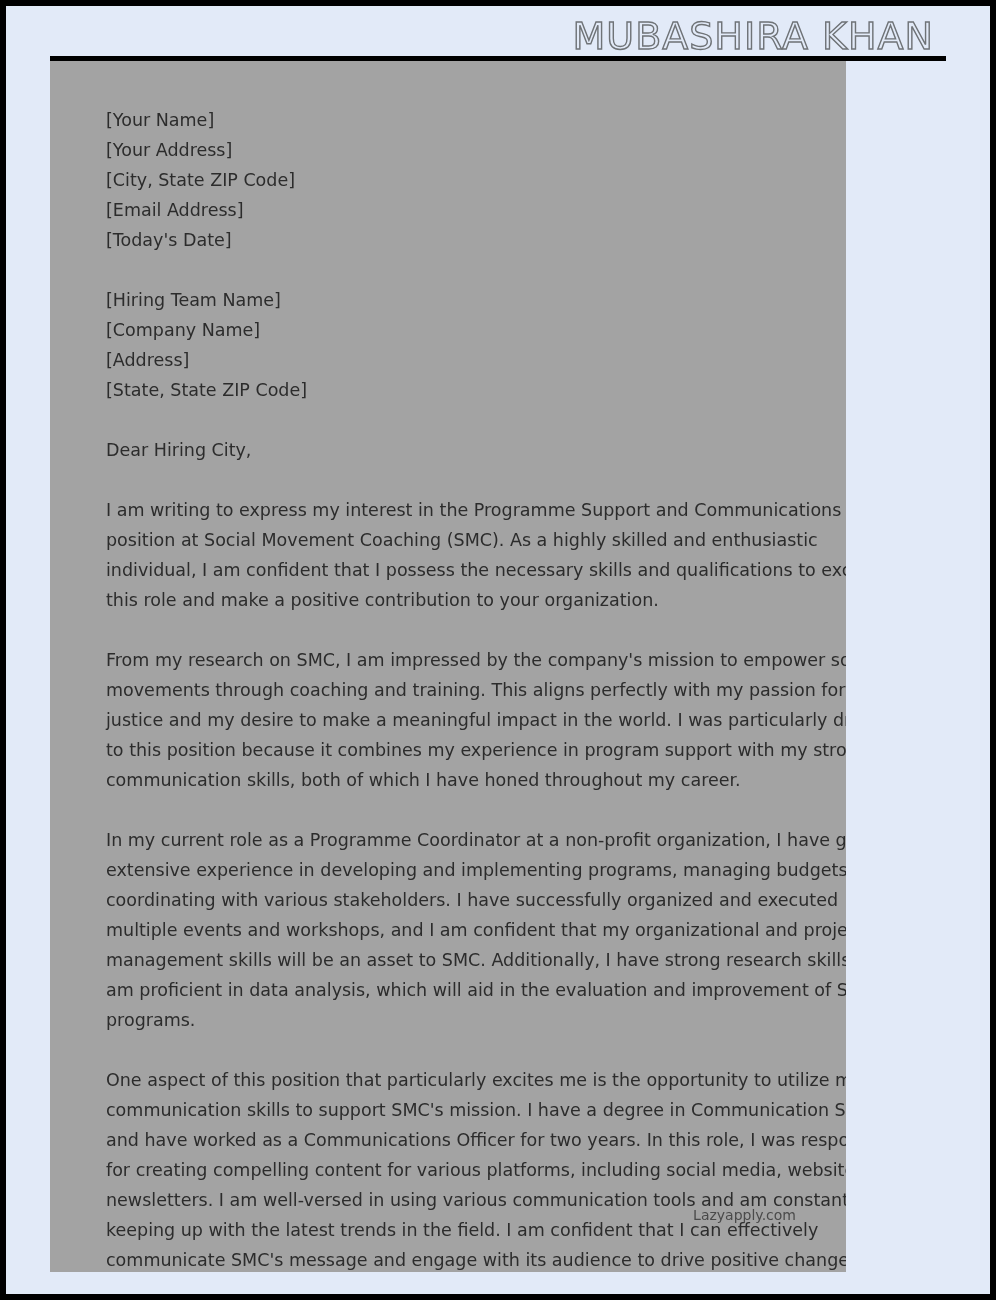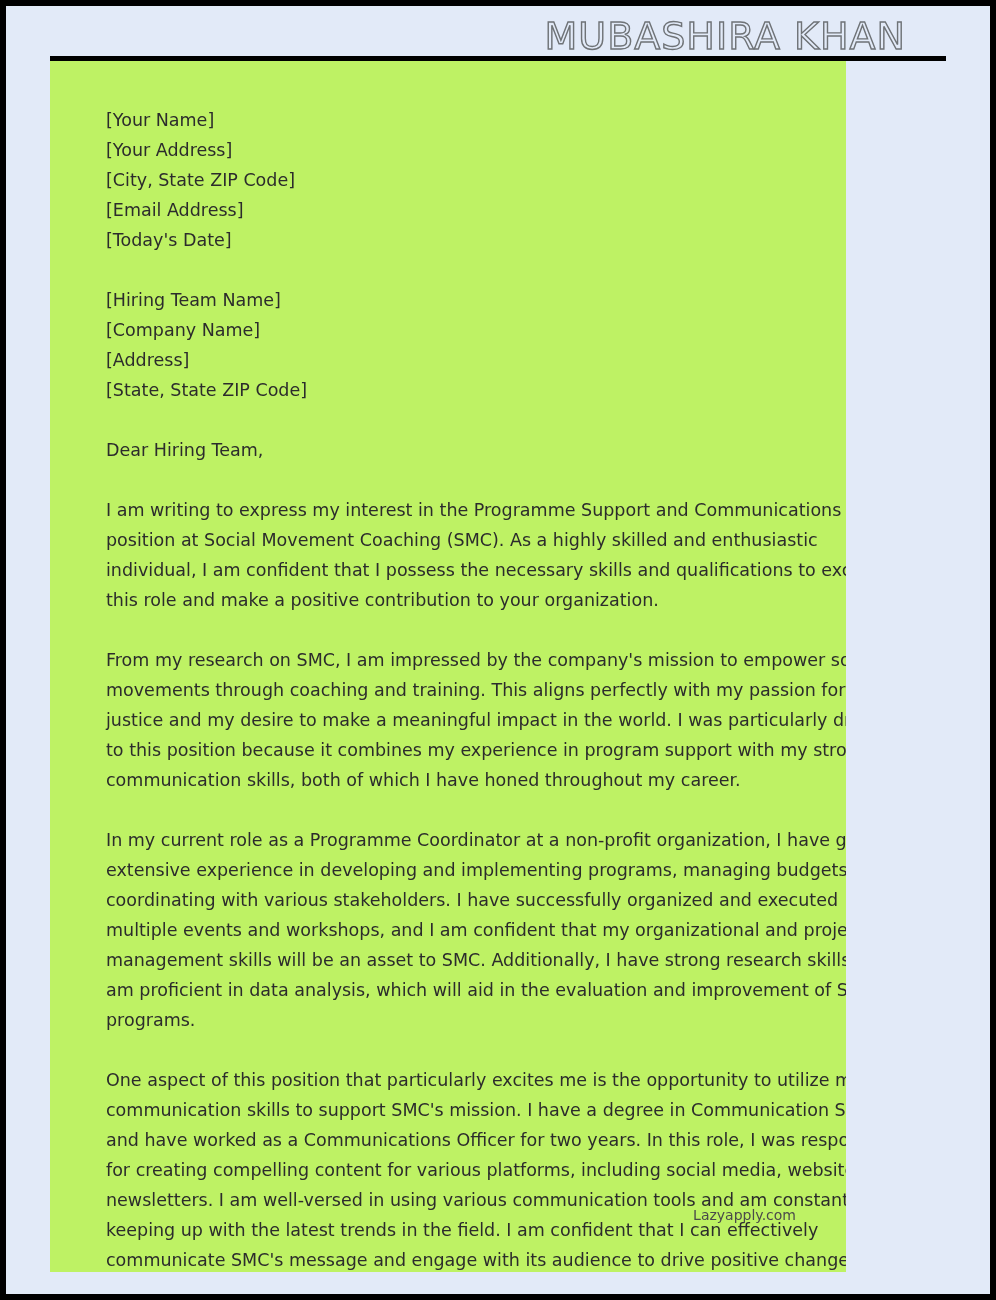--- a/index.html
+++ b/index.html
@@ -21,20 +21,21 @@
     height: 1288px;
     background: #e2eaf8;
     box-sizing: border-box;
   }
   .header {
     position: absolute;
     left: 0;
     top: 0;
     width: 944px;
     height: 50px;
+    padding-left: 28px;
   }
   .header-name {
     position: absolute;
     right: 44px;
     top: 8px;
     font-size: 38px;
     letter-spacing: 1px;
     font-weight: 400;
     color: #e2eaf8;
     -webkit-text-stroke: 1.4px #6f7377;
@@ -49,21 +50,21 @@
     width: 896px;
     height: 5px;
     background: #000000;
   }
   .sheet {
     position: absolute;
     left: 44px;
     top: 55px;
     width: 796px;
     height: 1211px;
-    background: #bef264;
+    background: #a3a3a3;
     box-sizing: border-box;
     overflow: hidden;
   }
   .letter {
     position: absolute;
     left: 56px;
     top: 44px;
     width: 800px;
     color: #2c2c2c;
     font-size: 17.5px;
@@ -105,21 +106,21 @@
 [Your Address]
 [City, State ZIP Code]
 [Email Address]
 [Today's Date]</div>
 
       <div class="block">[Hiring Team Name]
 [Company Name]
 [Address]
 [State, State ZIP Code]</div>
 
-      <div class="para">Dear Hiring Team,</div>
+      <div class="para">Dear Hiring City,</div>
 
       <div class="para">I am writing to express my interest in the Programme Support and Communications Officer position at Social Movement Coaching (SMC). As a highly skilled and enthusiastic individual, I am confident that I possess the necessary skills and qualifications to excel in this role and make a positive contribution to your organization.</div>
       <div class="para">From my research on SMC, I am impressed by the company's mission to empower social movements through coaching and training. This aligns perfectly with my passion for social justice and my desire to make a meaningful impact in the world. I was particularly drawn to this position because it combines my experience in program support with my strong communication skills, both of which I have honed throughout my career.</div>
       <div class="para">In my current role as a Programme Coordinator at a non-profit organization, I have gained extensive experience in developing and implementing programs, managing budgets, and coordinating with various stakeholders. I have successfully organized and executed multiple events and workshops, and I am confident that my organizational and project management skills will be an asset to SMC. Additionally, I have strong research skills and am proficient in data analysis, which will aid in the evaluation and improvement of SMC's programs.</div>
       <div class="para">One aspect of this position that particularly excites me is the opportunity to utilize my communication skills to support SMC's mission. I have a degree in Communication Studies and have worked as a Communications Officer for two years. In this role, I was responsible for creating compelling content for various platforms, including social media, website, and newsletters. I am well-versed in using various communication tools and am constantly keeping up with the latest trends in the field. I am confident that I can effectively communicate SMC's message and engage with its audience to drive positive change.</div>
 
     </div>
 
     <div class="watermark">Lazyapply.com</div>
   </div>

